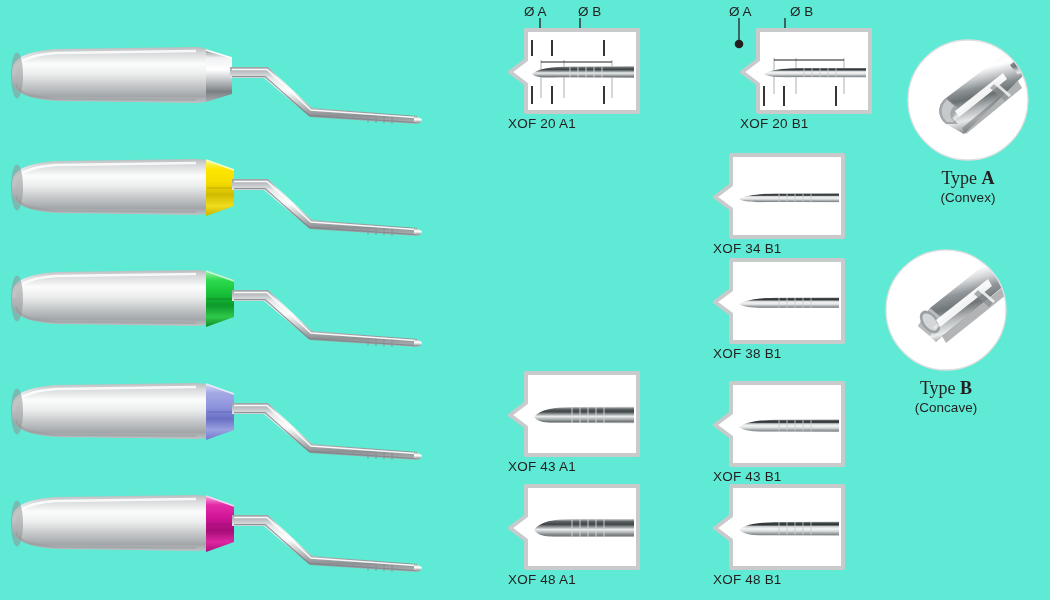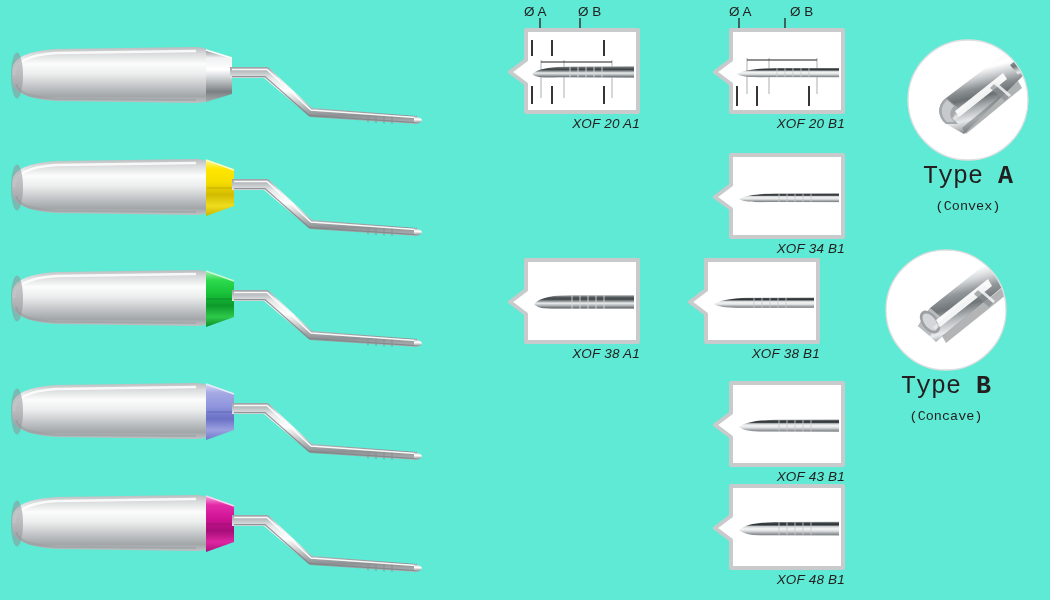--- a/index.html
+++ b/index.html
@@ -37,27 +37,26 @@
     position: absolute;
     width: 132px;
     height: 112px;
   }
   .diagram-cell svg { display: block; }
   .diagram-label {
     position: absolute;
     left: 0;
     top: 88px;
     width: 132px;
-    text-align: right;
+    text-align: left;
     font-size: 13.5px;
     color: #231f20;
     letter-spacing: 0.2px;
     white-space: nowrap;
     font-family: "Liberation Sans", sans-serif;
-    font-style: italic;
   }
 
   
   .dim-head {
     position: absolute;
     font-size: 13.5px;
     color: #231f20;
     white-space: nowrap;
     font-family: "Liberation Sans", sans-serif;
   }
@@ -68,33 +67,34 @@
     width: 150px;
     text-align: center;
   }
   .type-circle {
     position: relative;
     width: 124px;
     height: 124px;
     margin: 0 auto;
   }
   .type-title {
-    font-size: 25px;
+    font-size: 18px;
     color: #231f20;
+    margin-top: 6px;
     font-weight: 400;
     white-space: nowrap;
-    font-family: Liberation Mono, monospace;
+    font-family: Liberation Serif, serif;
   }
   .type-title b { font-weight: 700; }
   .type-sub {
     font-size: 13.5px;
     color: #231f20;
-    margin-top: 8px;
+    margin-top: 1px;
     white-space: nowrap;
-    font-family: Liberation Mono, monospace;
+    font-family: Liberation Sans, sans-serif;
   }
 </style>
 </head>
 <body>
 
 <div id="page">
 
   <svg width="0" height="0" style="position:absolute">
     <defs>
 
@@ -369,34 +369,44 @@
       </g>
       <g>
         <path d="M24,46 C30,40.5 44,38.6 62,38.4 L126,38 L126,50 L62,49.6 C44,49.4 30,51.5 24,46 Z" fill="url(#gTipA)"></path>
         <path d="M62,38.4 L62,49.6 M70,38.4 L70,49.7 M78,38.3 L78,49.8 M86,38.3 L86,49.8 M94,38.2 L94,49.9" stroke="#d7dadc" stroke-width="1" opacity="0.9"></path>
       </g>
     </svg>
     <div class="diagram-label">XOF 20 A1</div>
   </div>
 
 
-  <div class="diagram-cell" style="left:508px; top:258px;">
-    <svg width="132" height="88" viewBox="0 0 132 88">
-      <path d="M18,2 L130,2 L130,84 L18,84 L18,56 L2,44 L18,32 Z" fill="#ffffff" stroke="#c8cacc" stroke-width="4" stroke-linejoin="round"></path>
-      <g>
-        <path d="M26,46 C32,39.4 46,37.2 64,37.1 L126,36.9 L126,51.1 L64,50.9 C46,50.8 32,52.6 26,46 Z" fill="url(#gTipA)"></path>
-        <path d="M64,37.1 L64,50.9 M72,37.1 L72,51 M80,37 L80,51 M88,37 L88,51 M96,37 L96,51" stroke="#d7dadc" stroke-width="1" opacity="0.9"></path>
-      </g>
-    </svg>
-    <div class="diagram-label">XOF 38 A1</div>
-  </div>
-
-
-
-  <div class="diagram-cell" style="left:713px; top:28px;">
+
+  <div class="diagram-cell" style="left:508px; top:371px;">
+    <svg width="132" height="88" viewBox="0 0 132 88">
+      <path d="M18,2 L130,2 L130,84 L18,84 L18,56 L2,44 L18,32 Z" fill="#ffffff" stroke="#c8cacc" stroke-width="4" stroke-linejoin="round"></path>
+      <g>
+        <path d="M26,46 C32,38.4 46,36.1 64,36 L126,35.8 L126,52.2 L64,52 C46,51.9 32,53.6 26,46 Z" fill="url(#gTipA)"></path>
+        <path d="M64,36 L64,52 M72,36 L72,52.1 M80,35.9 L80,52.1 M88,35.9 L88,52.1 M96,35.9 L96,52.1" stroke="#d7dadc" stroke-width="1" opacity="0.9"></path>
+      </g>
+    </svg>
+    <div class="diagram-label">XOF 43 A1</div>
+  </div>
+
+  <div class="diagram-cell" style="left:508px; top:484px;">
+    <svg width="132" height="88" viewBox="0 0 132 88">
+      <path d="M18,2 L130,2 L130,84 L18,84 L18,56 L2,44 L18,32 Z" fill="#ffffff" stroke="#c8cacc" stroke-width="4" stroke-linejoin="round"></path>
+      <g>
+        <path d="M26,46 C32,37.6 46,35.2 64,35.1 L126,34.9 L126,53.1 L64,52.9 C46,52.8 32,54.4 26,46 Z" fill="url(#gTipA)"></path>
+        <path d="M64,35.1 L64,52.9 M72,35.1 L72,53 M80,35 L80,53 M88,35 L88,53 M96,35 L96,53" stroke="#d7dadc" stroke-width="1" opacity="0.9"></path>
+      </g>
+    </svg>
+    <div class="diagram-label">XOF 48 A1</div>
+  </div>
+
+  <div class="diagram-cell" style="left:740px; top:28px;">
     <svg width="132" height="88" viewBox="0 0 132 88">
       <path d="M18,2 L130,2 L130,84 L18,84 L18,56 L2,44 L18,32 Z" fill="#ffffff" stroke="#c8cacc" stroke-width="4" stroke-linejoin="round"></path>
       <g>
         <line x1="24" y1="58" x2="24" y2="78" stroke="#231f20" stroke-width="1.8"></line>
         <line x1="44" y1="58" x2="44" y2="78" stroke="#231f20" stroke-width="1.8"></line>
         <line x1="96" y1="58" x2="96" y2="78" stroke="#231f20" stroke-width="1.8"></line>
         <line x1="34" y1="30" x2="34" y2="66" stroke="#b9bcbe" stroke-width="1.2"></line>
         <line x1="56" y1="30" x2="56" y2="66" stroke="#b9bcbe" stroke-width="1.2"></line>
         <line x1="104" y1="30" x2="104" y2="66" stroke="#b9bcbe" stroke-width="1.2"></line>
         <line x1="34" y1="32" x2="104" y2="32" stroke="#231f20" stroke-width="1"></line>
@@ -413,21 +423,21 @@
     <svg width="132" height="88" viewBox="0 0 132 88">
       <path d="M18,2 L130,2 L130,84 L18,84 L18,56 L2,44 L18,32 Z" fill="#ffffff" stroke="#c8cacc" stroke-width="4" stroke-linejoin="round"></path>
       <g>
         <path d="M26,46 C34,41.8 48,40.6 66,40.5 L126,40.3 L126,49.3 L66,49.1 C48,49 34,50.2 26,46 Z" fill="url(#gTipB)"></path>
         <path d="M66,40.5 L66,49.1 M74,40.5 L74,49.2 M82,40.4 L82,49.2 M90,40.4 L90,49.2 M98,40.4 L98,49.2" stroke="#c6cacc" stroke-width="1" opacity="0.85"></path>
       </g>
     </svg>
     <div class="diagram-label">XOF 34 B1</div>
   </div>
 
-  <div class="diagram-cell" style="left:688px; top:258px;">
+  <div class="diagram-cell" style="left:713px; top:258px;">
     <svg width="132" height="88" viewBox="0 0 132 88">
       <path d="M18,2 L130,2 L130,84 L18,84 L18,56 L2,44 L18,32 Z" fill="#ffffff" stroke="#c8cacc" stroke-width="4" stroke-linejoin="round"></path>
       <g>
         <path d="M26,46 C34,41.2 48,39.8 66,39.7 L126,39.5 L126,50.1 L66,49.9 C48,49.8 34,50.8 26,46 Z" fill="url(#gTipB)"></path>
         <path d="M66,39.7 L66,49.9 M74,39.7 L74,50 M82,39.6 L82,50 M90,39.6 L90,50 M98,39.6 L98,50" stroke="#c6cacc" stroke-width="1" opacity="0.85"></path>
       </g>
     </svg>
     <div class="diagram-label">XOF 38 B1</div>
   </div>
 

